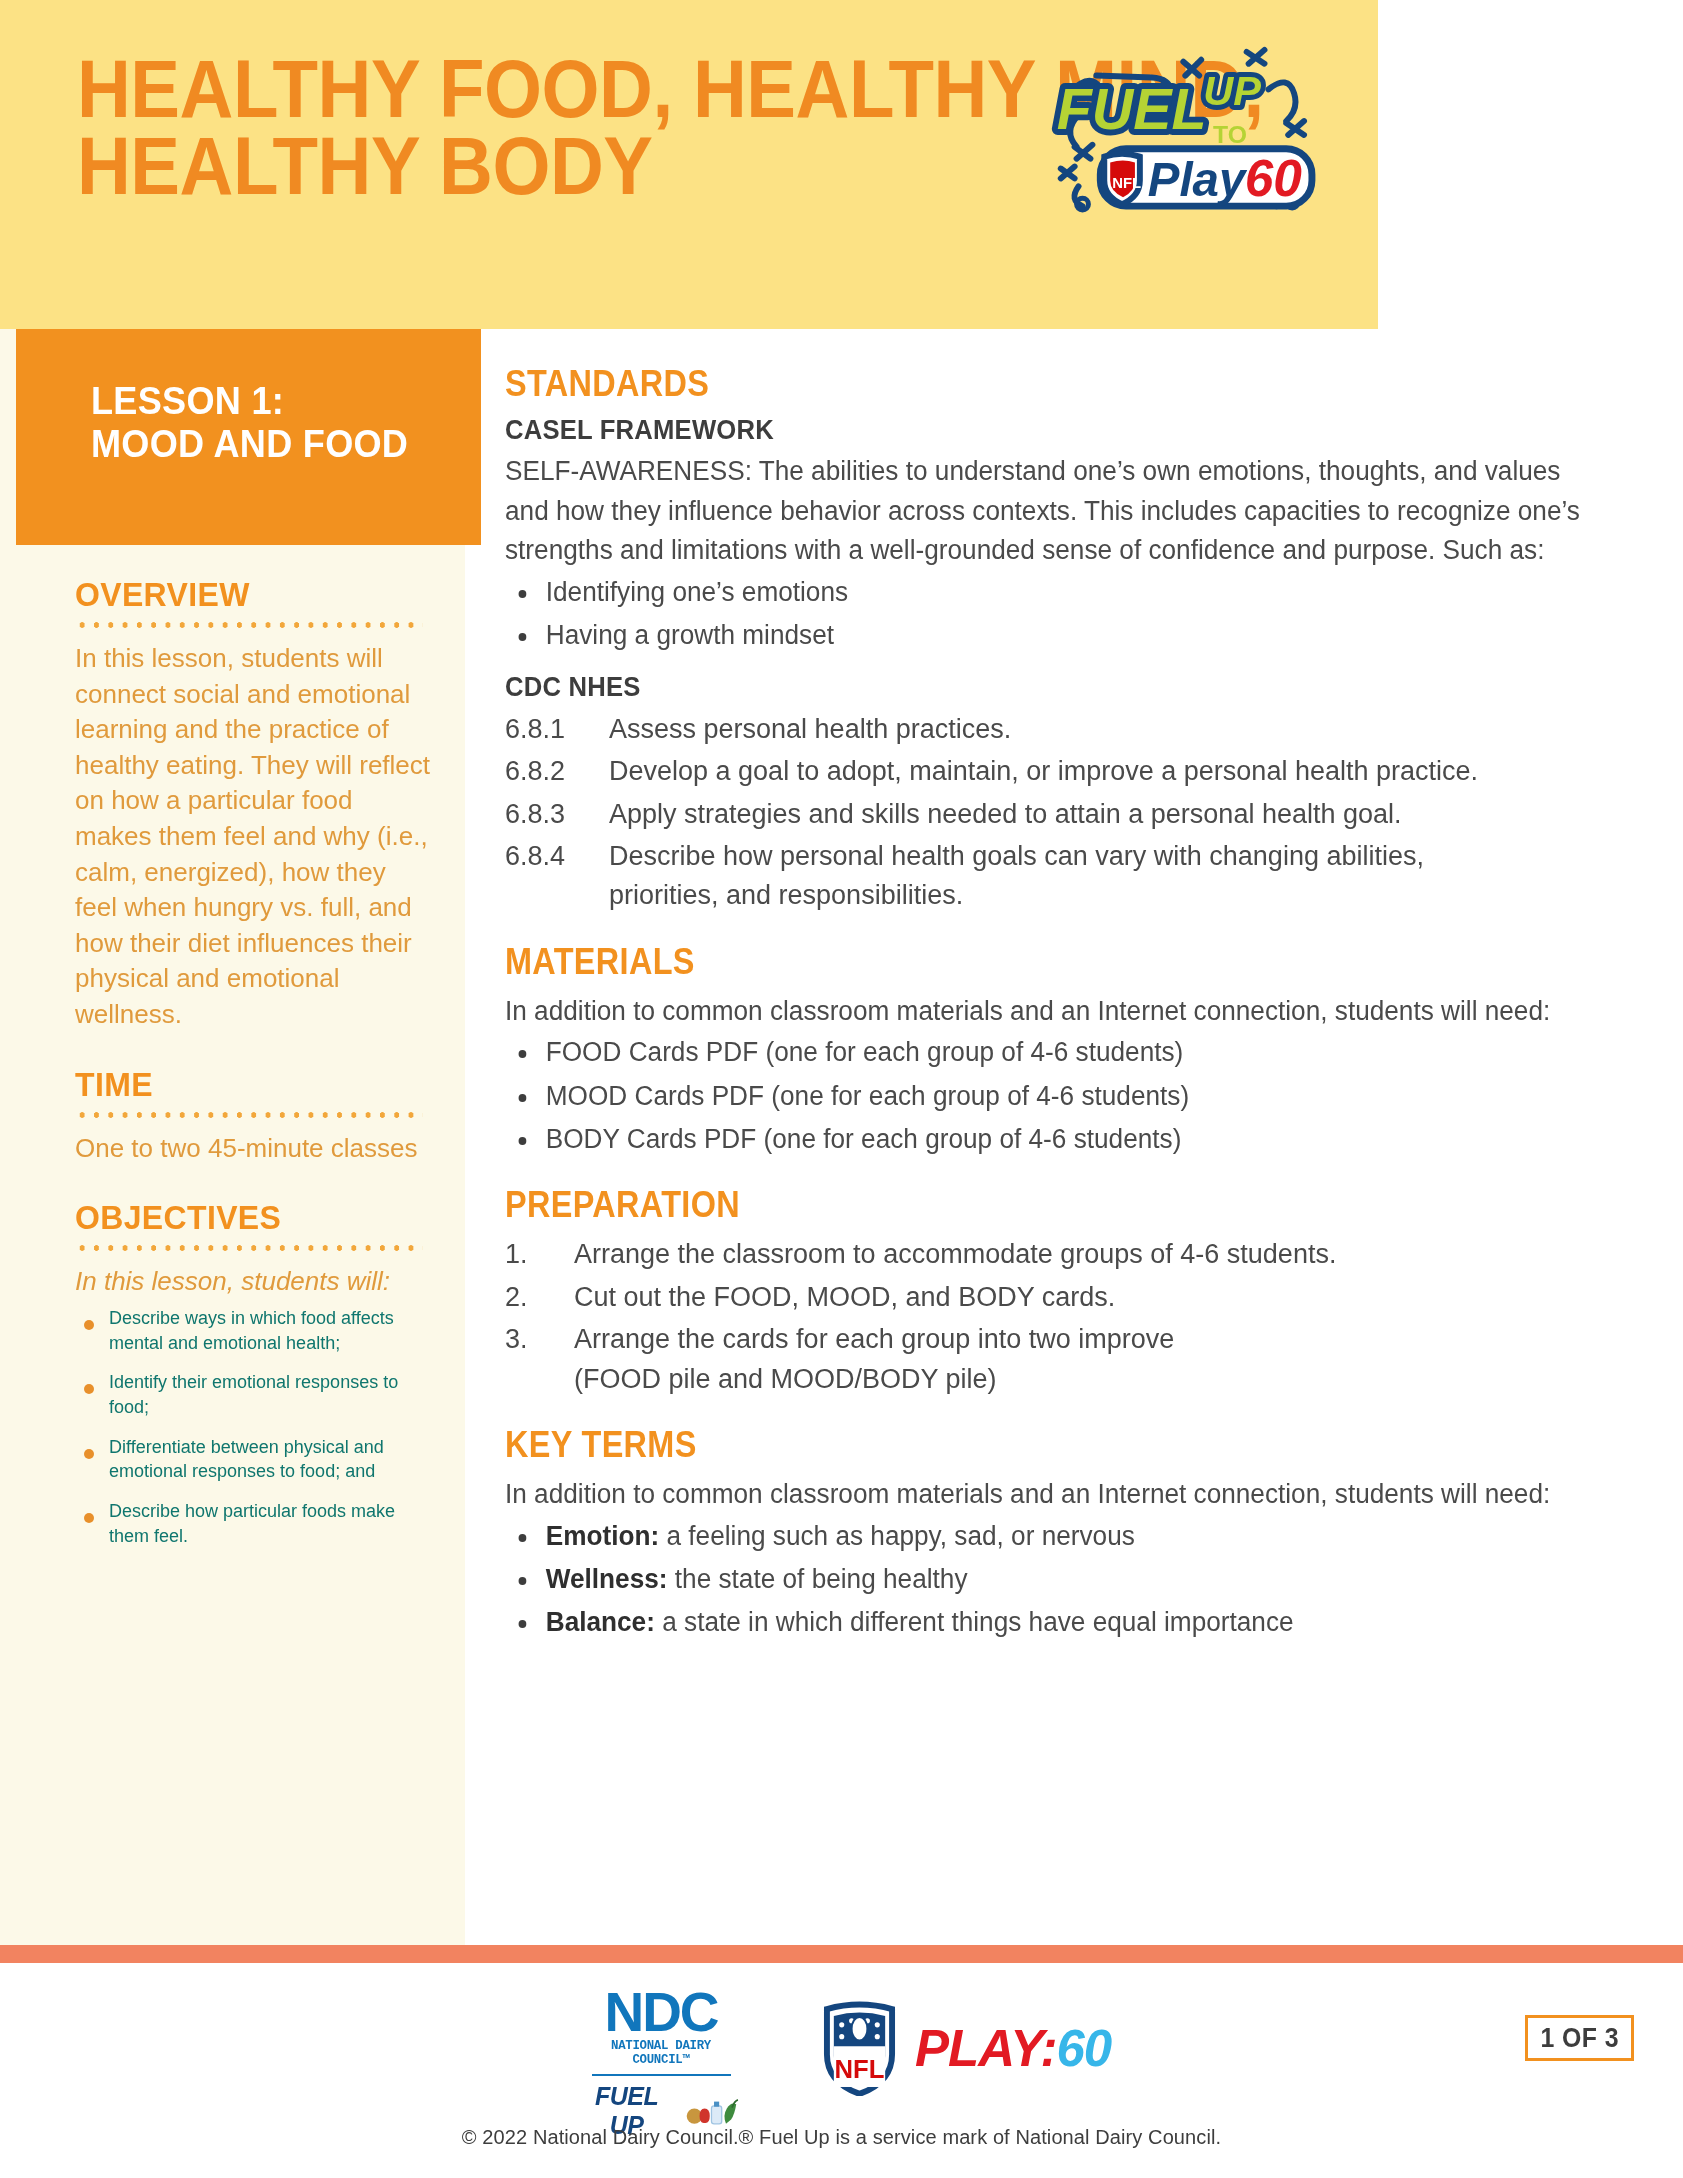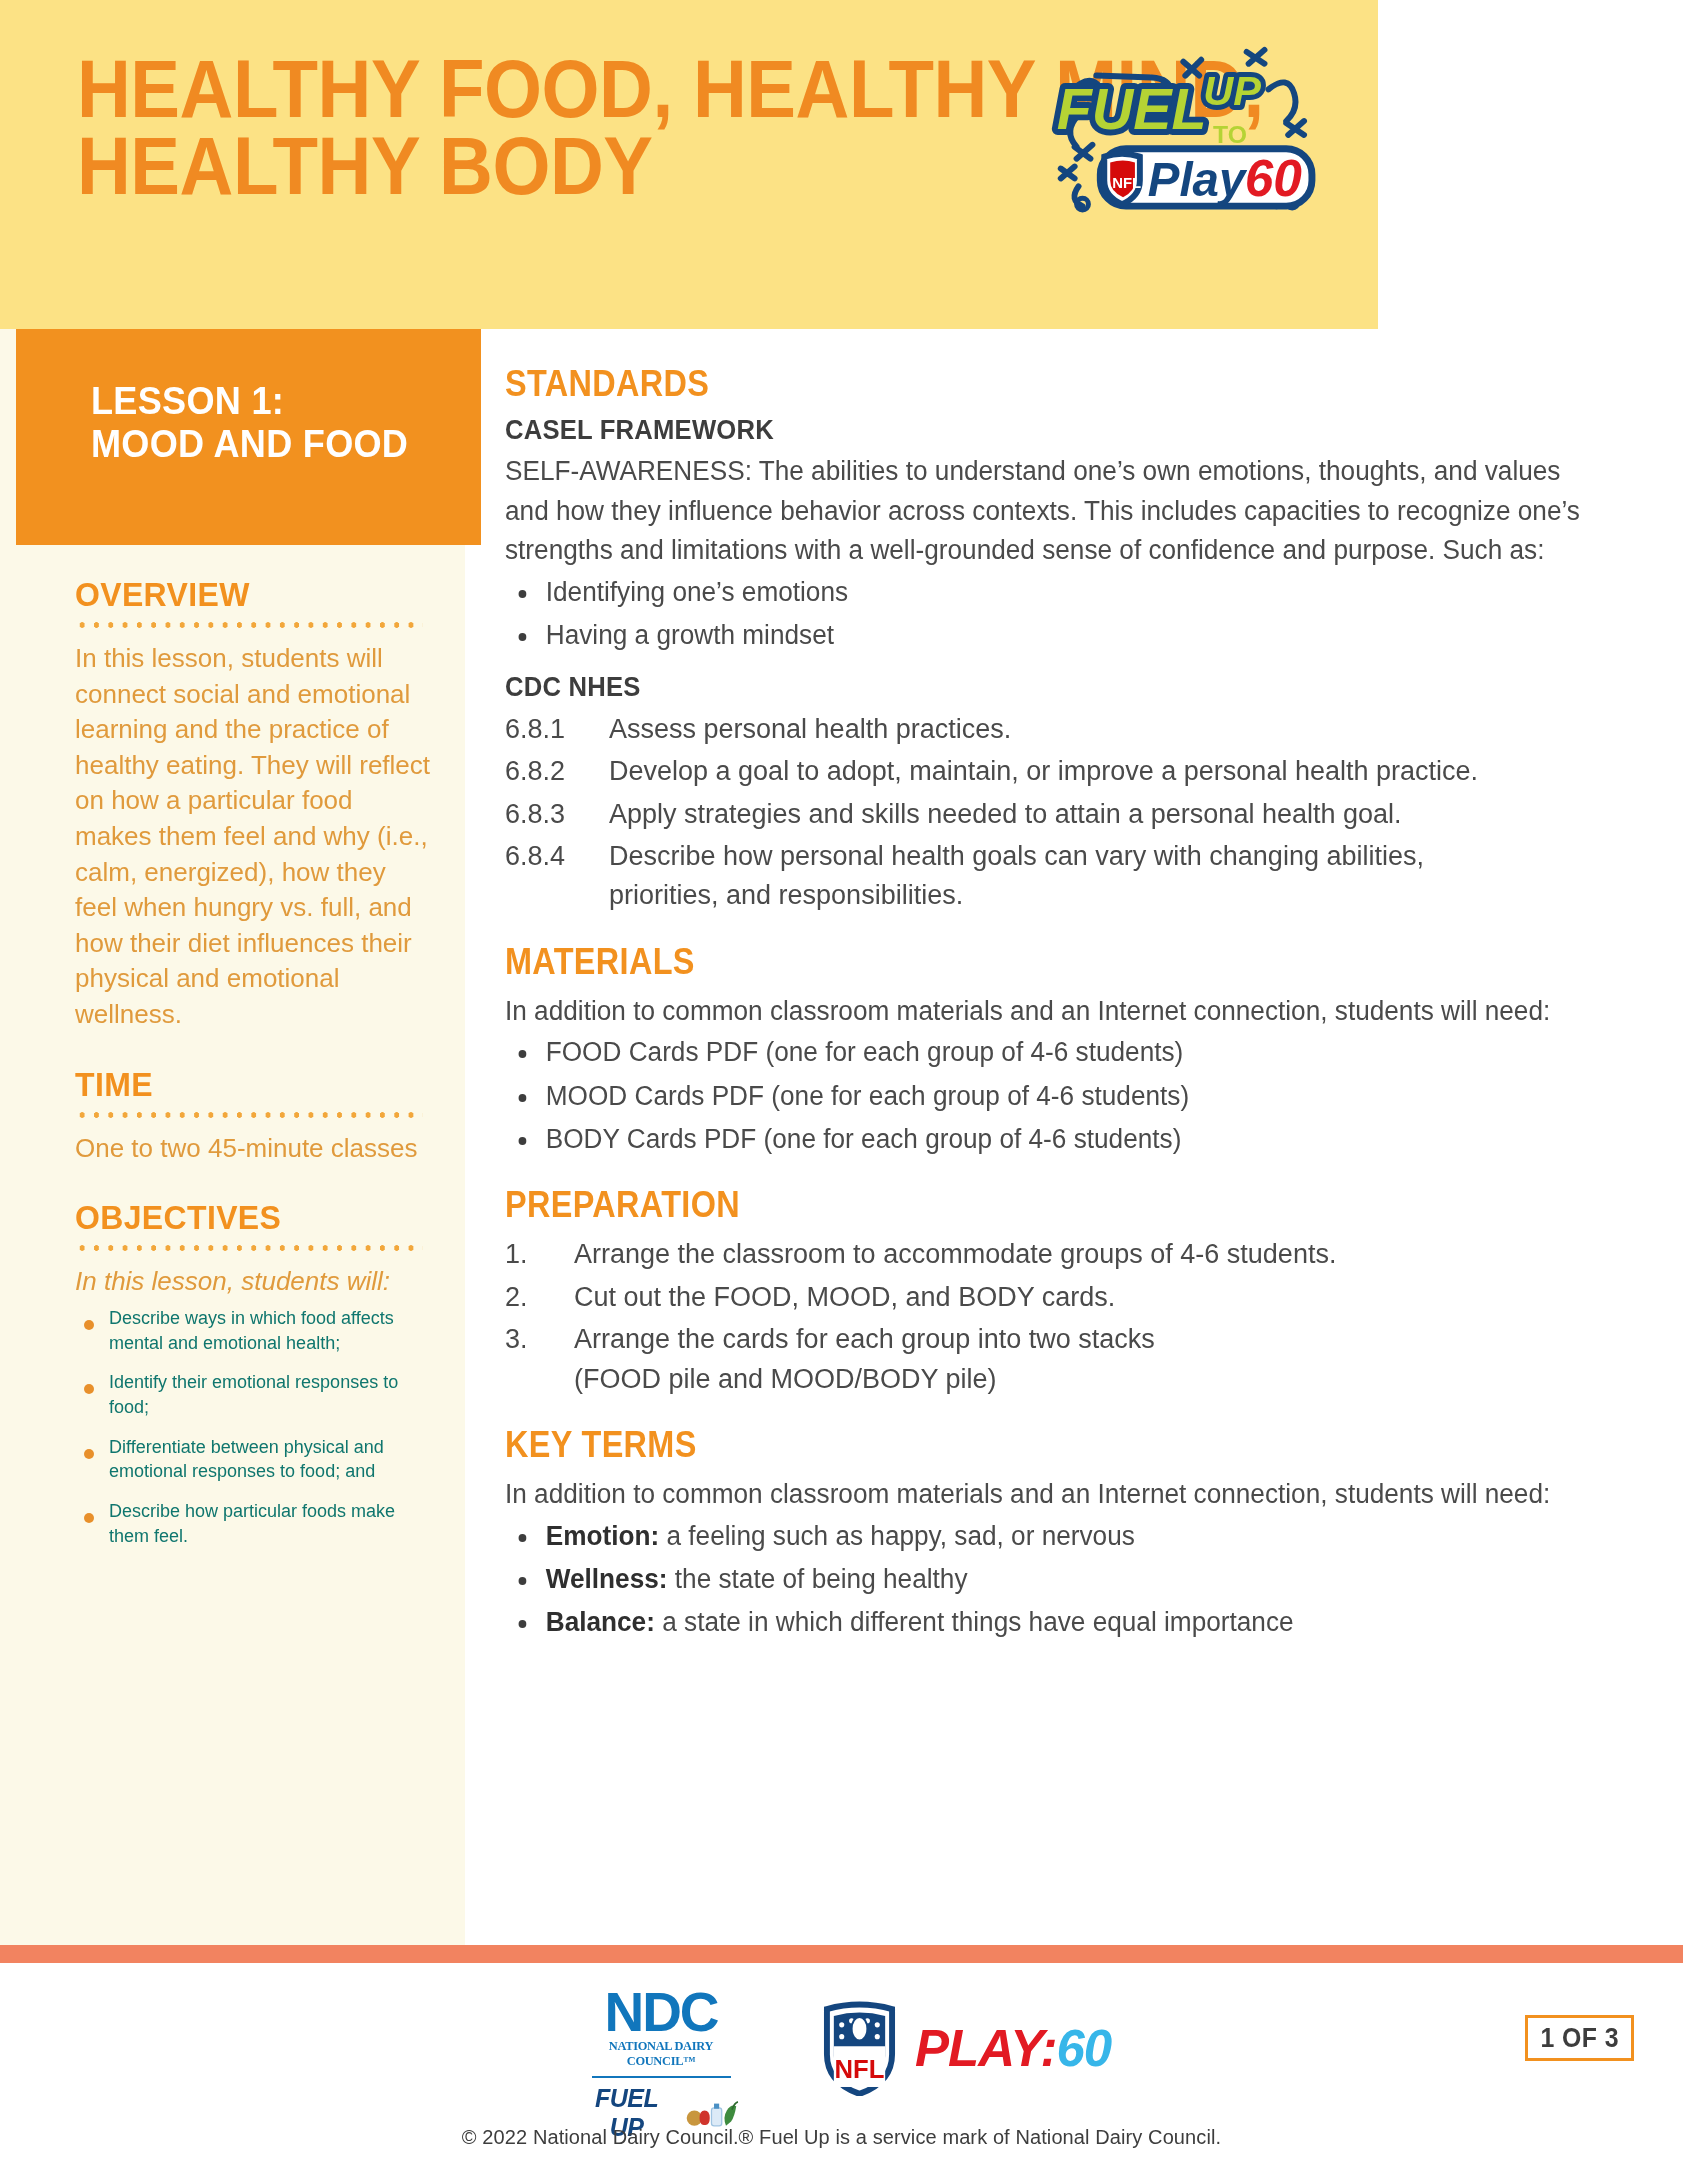--- a/index.html
+++ b/index.html
@@ -245,21 +245,21 @@
   }
   .ndc-letters {
     font-family: "Liberation Sans", sans-serif;
     font-weight: bold;
     font-size: 55px;
     line-height: 0.92;
     color: #1176BC;
     letter-spacing: -2px;
   }
   .ndc-sub {
-    font-family: Liberation Serif, serif;
+    font-family: Liberation Mono, monospace;
     font-weight: bold;
     font-size: 12.4px;
     letter-spacing: -0.3px;
     color: #1176BC;
     margin-top: 1px;
   }
   .ndc-rule {
     width: 139px;
     height: 2px;
     background: #1176BC;
@@ -473,21 +473,21 @@
           <span class="num narrow">1.</span>
           <span class="txt">Arrange the classroom to accommodate groups of 4-6 students.</span>
         </div>
         <div class="num-row">
           <span class="num narrow">2.</span>
           <span class="txt">Cut out the FOOD, MOOD, and BODY cards.</span>
         </div>
         <div class="num-row">
           <span class="num narrow">3.</span>
           <span class="txt">
-            <span>Arrange the cards for each group into two stacks</span>
+            <span>Arrange the cards for each group into two improve</span>
             <span class="cont">(FOOD pile and MOOD/BODY pile)</span>
           </span>
         </div>
       </div>
     </div>
 
     <div class="main-section">
       <div class="main-heading">KEY TERMS</div>
       <div class="main-p">In addition to common classroom materials and an Internet connection, students will need:</div>
       <ul class="main-list">

